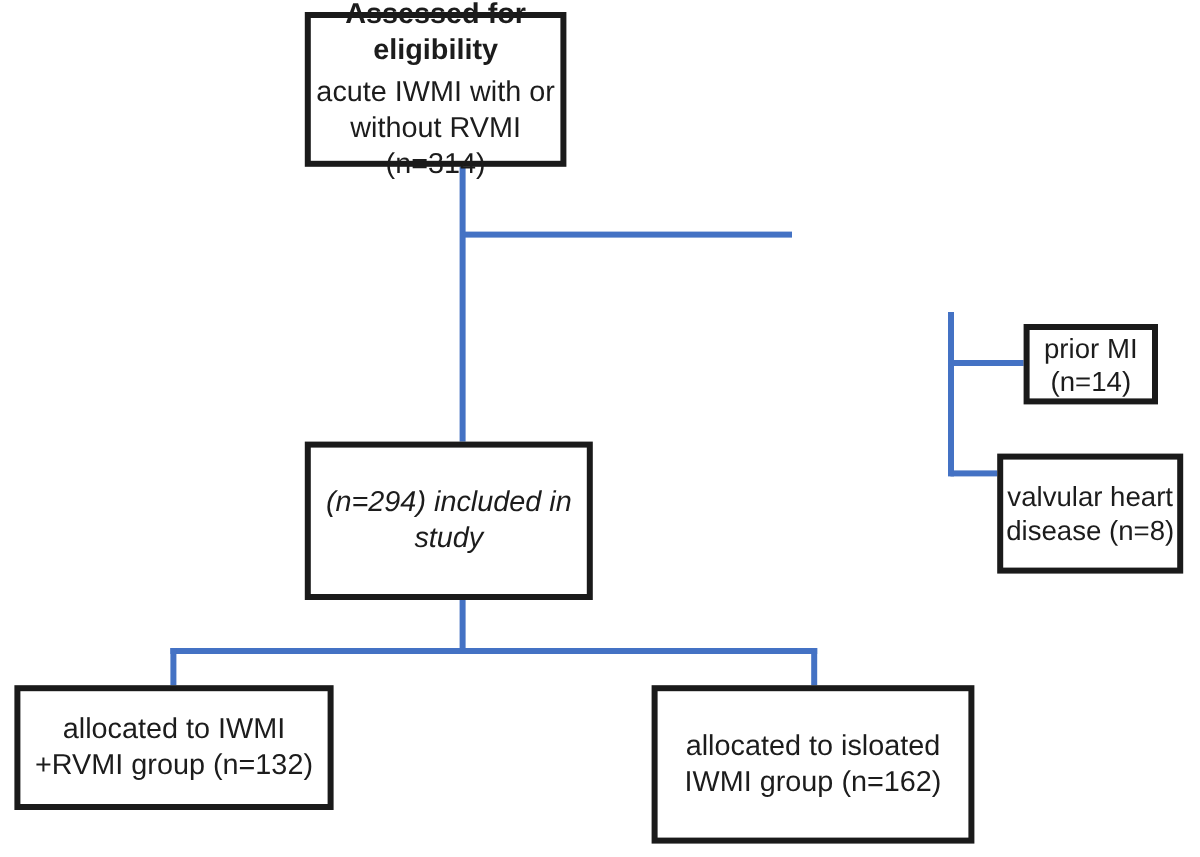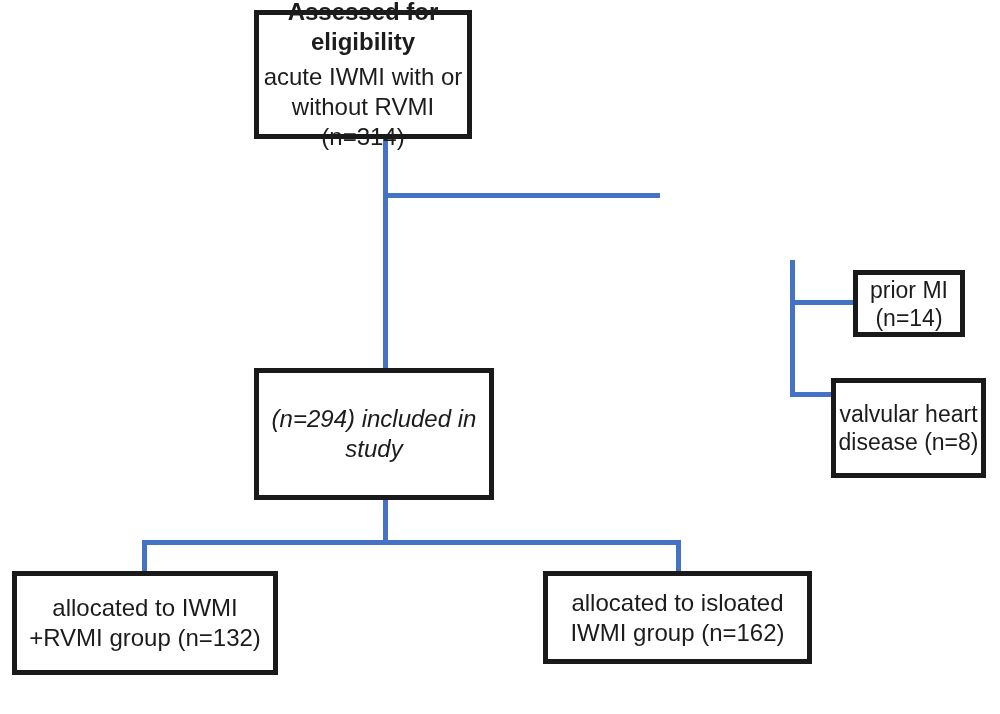--- a/index.html
+++ b/index.html
@@ -91,18 +91,18 @@
   <div class="node" style="left:254px; top:368px; width:240px; height:132px;font-style:italic;">
     <span class="line">(n=294) included in</span>
     <span class="line">study</span>
   </div>
 
   <div class="node" style="left:12px; top:571px; width:266px; height:104px;">
     <span class="line">allocated to IWMI</span>
     <span class="line">+RVMI group (n=132)</span>
   </div>
 
-  <div class="node" style="left:543px; top:571px; width:269px; height:93px;">
+  <div class="node" style="left:543px; top:571px; width:269px; height:132px;">
     <span class="line">allocated to isloated</span>
     <span class="line">IWMI group (n=162)</span>
   </div>
 
 </div>
 
 </body></html>

